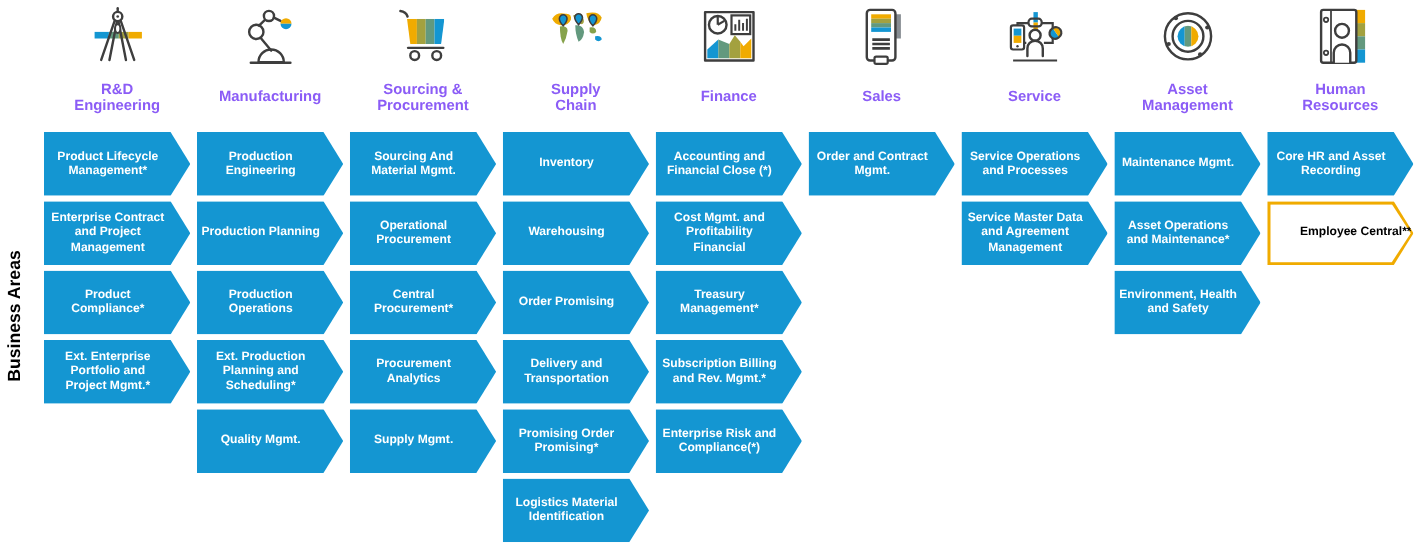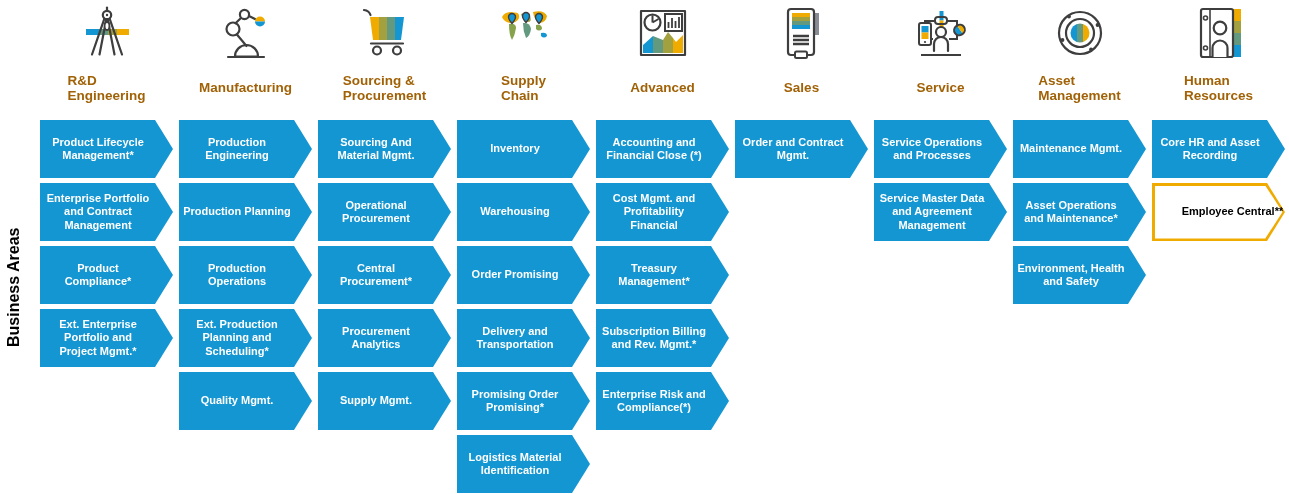--- a/index.html
+++ b/index.html
@@ -13,22 +13,22 @@
     writing-mode:vertical-rl;transform:rotate(180deg);
     display:flex;align-items:center;justify-content:center;
     font-weight:bold;font-size:16px;color:#000;
   }
   .columns{position:absolute;left:40px;top:4px;display:flex;gap:6px;}
   .col{width:133px;display:flex;flex-direction:column;align-items:center;}
   .icon-wrap{height:58px;display:flex;align-items:center;justify-content:center;}
   .icon-wrap svg{display:block;}
   .col-title{
     height:52px;display:flex;align-items:center;justify-content:center;
-    font-weight:bold;font-size:13.5px;line-height:1.12;
-    color:#a16207;white-space:pre-line;
+    text-align:center;font-weight:bold;font-size:13.5px;line-height:1.12;
+    color:#8b5cf6;white-space:pre-line;
   }
   .arrows{display:flex;flex-direction:column;gap:5px;margin-top:6px;width:133px;}
   .arrow{
     position:relative;height:58px;flex:0 0 58px;
     background:var(--arrow-blue,#1496D2);
     clip-path:polygon(0 0, 86.5% 0, 100% 50%, 86.5% 100%, 0 100%);
     display:flex;align-items:center;justify-content:flex-start;
   }
   .arrow-label{
     position:relative;z-index:2;display:block;width:108px;margin-left:4px;
@@ -64,21 +64,21 @@
    <ellipse cx="28" cy="21" rx="2.4" ry="4" fill="#fff" stroke="#3e3e3e" stroke-width="1.8"></ellipse>
  </svg>
         </div>
         <div class="col-title">R&amp;D
 Engineering</div>
         <div class="arrows">
           <div class="arrow">
             <span class="arrow-label">Product Lifecycle Management*</span>
           </div>
           <div class="arrow">
-            <span class="arrow-label">Enterprise Portfolio and Contract Management</span>
+            <span class="arrow-label">Enterprise Contract and Project Management</span>
           </div>
           <div class="arrow">
             <span class="arrow-label">Product Compliance*</span>
           </div>
           <div class="arrow">
             <span class="arrow-label">Ext. Enterprise Portfolio and Project Mgmt.*</span>
           </div>
         </div>
       </div>
       <div class="col">
@@ -203,21 +203,21 @@
    <circle cx="17.5" cy="17.5" r="8" stroke="#3e3e3e" stroke-width="2.2" stroke-linecap="round" stroke-linejoin="round" fill="none"></circle>
    <path d="M17.5 17.5 V10.2 M17.5 17.5 L23.5 14" stroke="#3e3e3e" stroke-width="2" fill="none"></path>
    <rect x="30" y="9" width="17" height="17" stroke="#3e3e3e" stroke-width="2" fill="#fff"></rect>
    <path d="M33.5 23 V17 M37 23 V13 M40.5 23 V16 M44 23 V12" stroke="#3e3e3e" stroke-width="1.8" fill="none"></path>
    <polygon points="8,48 8,40 18,31 18,48" fill="#1496D2"></polygon>
    <polygon points="18,48 18,31 28,35 28,48" fill="#63997E"></polygon>
    <polygon points="28,48 28,35 33,27 38,33 38,48" fill="#A3A13F"></polygon>
    <polygon points="38,48 38,33 41,37 48,30 48,48" fill="#F0AB00"></polygon>
  </svg>
         </div>
-        <div class="col-title">Advanced</div>
+        <div class="col-title">Finance</div>
         <div class="arrows">
           <div class="arrow">
             <span class="arrow-label">Accounting and Financial Close (*)</span>
           </div>
           <div class="arrow">
             <span class="arrow-label">Cost Mgmt. and Profitability Financial</span>
           </div>
           <div class="arrow">
             <span class="arrow-label">Treasury Management*</span>
           </div>

